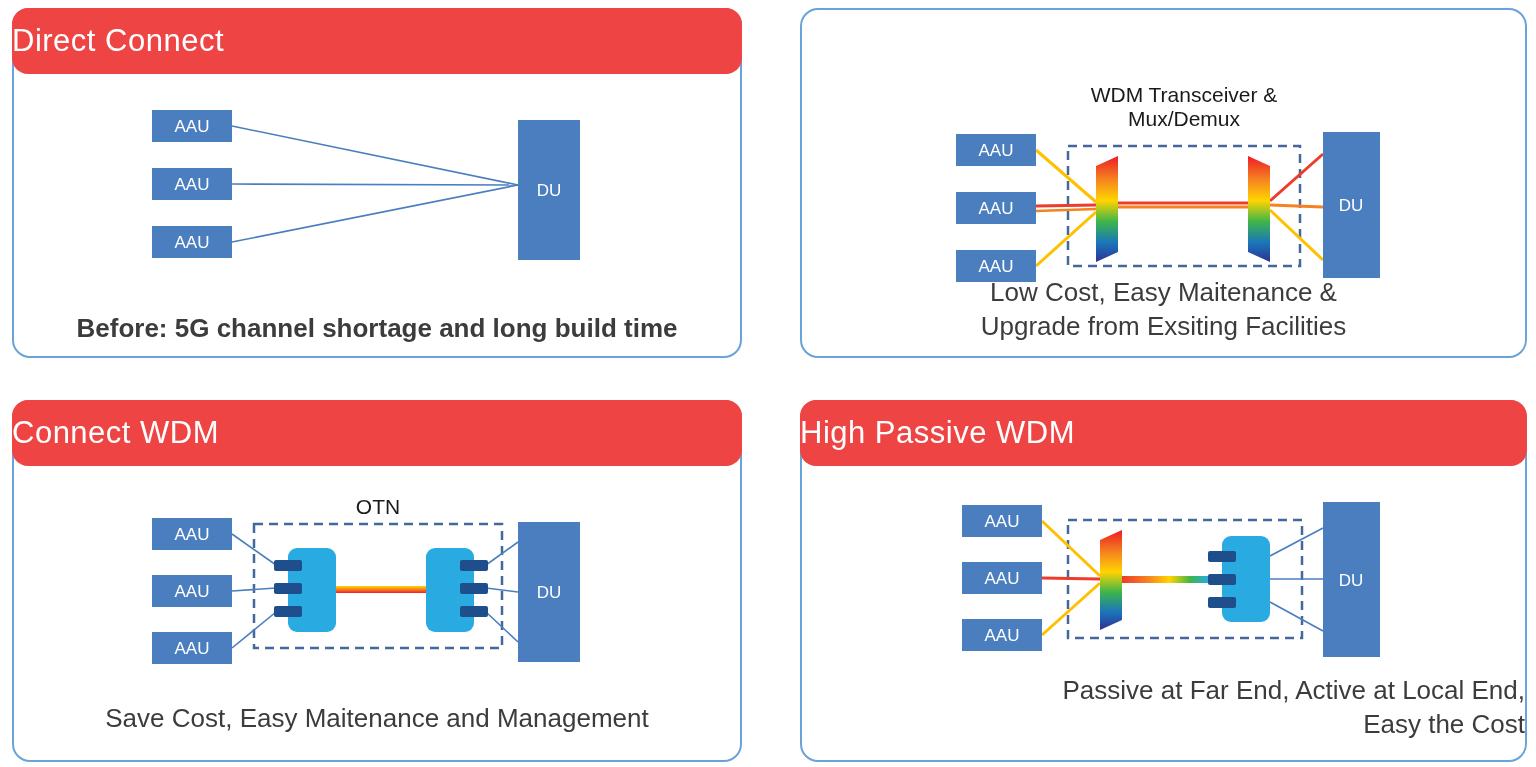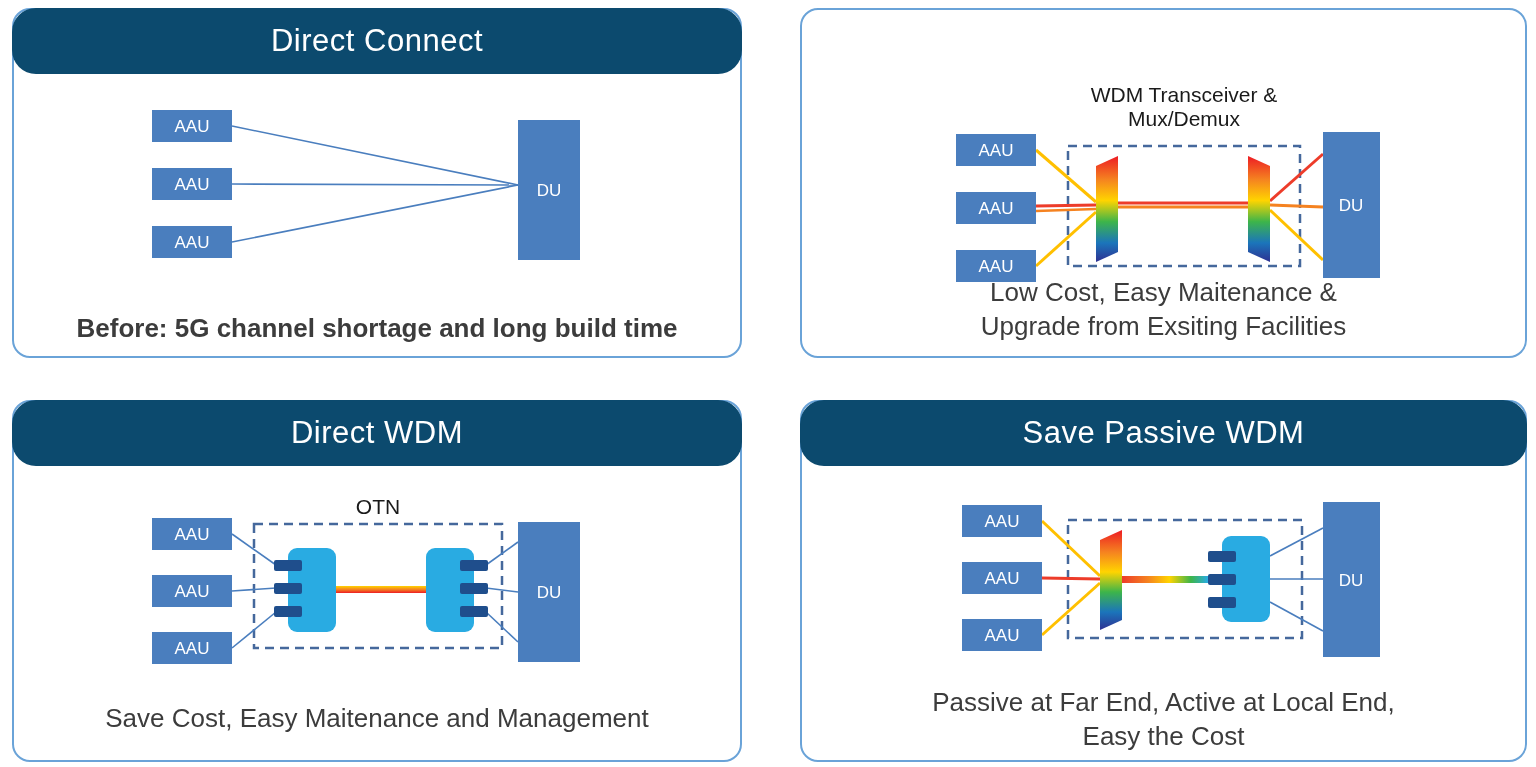--- a/index.html
+++ b/index.html
@@ -6,41 +6,41 @@
   body { font-family:"Liberation Sans", sans-serif; }
   .canvas {
     position:relative; width:1536px; height:767px; background:#ffffff; overflow:hidden;
   }
   .panel {
     position:absolute; background:#ffffff; box-sizing:border-box;
     border:2px solid #6aa3d8; border-radius:18px;
   }
   .panel-header {
     position:absolute; top:-2px; left:-2px; right:-2px; height:66px;
-    background:#0c4a6e; border-radius:24px;
-    display:flex; align-items:center; justify-content:center;
+    background:#ef4444; border-radius:16px;
+    display:flex; align-items:center; justify-content:flex-start;
   }
   .panel-title {
     color:#ffffff; font-size:31px; font-weight:500; letter-spacing:0.5px;
   }
   .diagram { position:absolute; left:0; top:64px; }
   .caption {
     position:absolute; left:0; right:0; text-align:center;
     color:#3c3c3c; font-size:26px; line-height:1.3;
   }
   .caption span { display:block; }
   
   #p1 { left:12px;  top:8px;   width:730px; height:350px; }
   #p2 { left:800px; top:8px;   width:727px; height:350px; }
   #p3 { left:12px;  top:400px; width:730px; height:362px; }
   #p4 { left:800px; top:400px; width:727px; height:362px; }
   #p1 .caption { bottom:10px;font-weight:bold; }
   #p2 .caption { bottom:12px;margin-top:40px; }
   #p3 .caption { bottom:24px; }
-  #p4 .caption { bottom:6px; }
+  #p4 .caption { bottom:18px;text-align:right; }
   svg text {
     font-family:"Liberation Sans", sans-serif; font-size:17px;
     fill:#ffffff; text-anchor:middle;
   }
   svg text.dlabel { fill:#1a1a1a; font-size:21px; }
 </style>
 </head>
 <body>
 
 <div class="canvas">
@@ -114,21 +114,21 @@
       <text x="549" y="137">DU</text>
     </svg>
     <div class="caption">
       <span>Low Cost, Easy Maitenance &amp;</span>
       <span>Upgrade from Exsiting Facilities</span>
     </div>
   </div>
 
   <div class="panel" id="p3">
     <div class="panel-header">
-      <div class="panel-title">Direct WDM</div>
+      <div class="panel-title">Connect WDM</div>
     </div>
     <svg class="diagram" width="726" height="235" viewBox="0 0 726 235">
       <defs>
         <linearGradient id="trunkV" gradientUnits="userSpaceOnUse" x1="0" y1="120" x2="0" y2="127">
           <stop offset="0" stop-color="#ffd400"></stop>
           <stop offset="0.5" stop-color="#f58220"></stop>
           <stop offset="1" stop-color="#ed1c24"></stop>
         </linearGradient>
       </defs>
 
@@ -166,21 +166,21 @@
       <rect x="504" y="56" width="62" height="140" fill="#4a7ebe"></rect>
       <text x="535" y="132">DU</text>
     </svg>
     <div class="caption">
       <span>Save Cost, Easy Maitenance and Management</span>
     </div>
   </div>
 
   <div class="panel" id="p4">
     <div class="panel-header">
-      <div class="panel-title">Save Passive WDM</div>
+      <div class="panel-title">High Passive WDM</div>
     </div>
     <svg class="diagram" width="723" height="230" viewBox="0 0 723 230">
       <defs>
         <linearGradient id="rainbowB" x1="0" y1="0" x2="0" y2="1">
           <stop offset="0" stop-color="#ed1c24"></stop>
           <stop offset="0.22" stop-color="#f58220"></stop>
           <stop offset="0.42" stop-color="#ffd400"></stop>
           <stop offset="0.62" stop-color="#3db54a"></stop>
           <stop offset="0.82" stop-color="#1b75bb"></stop>
           <stop offset="1" stop-color="#2e3192"></stop>

